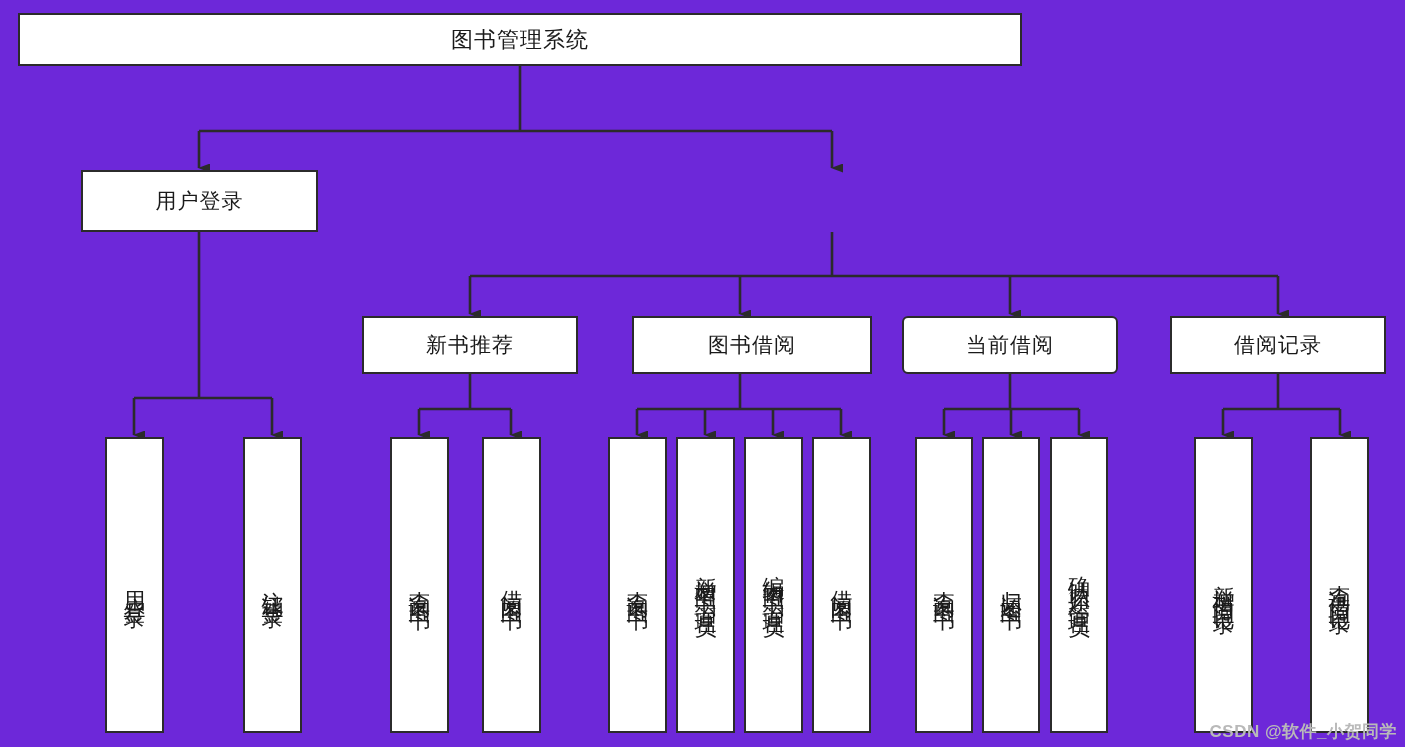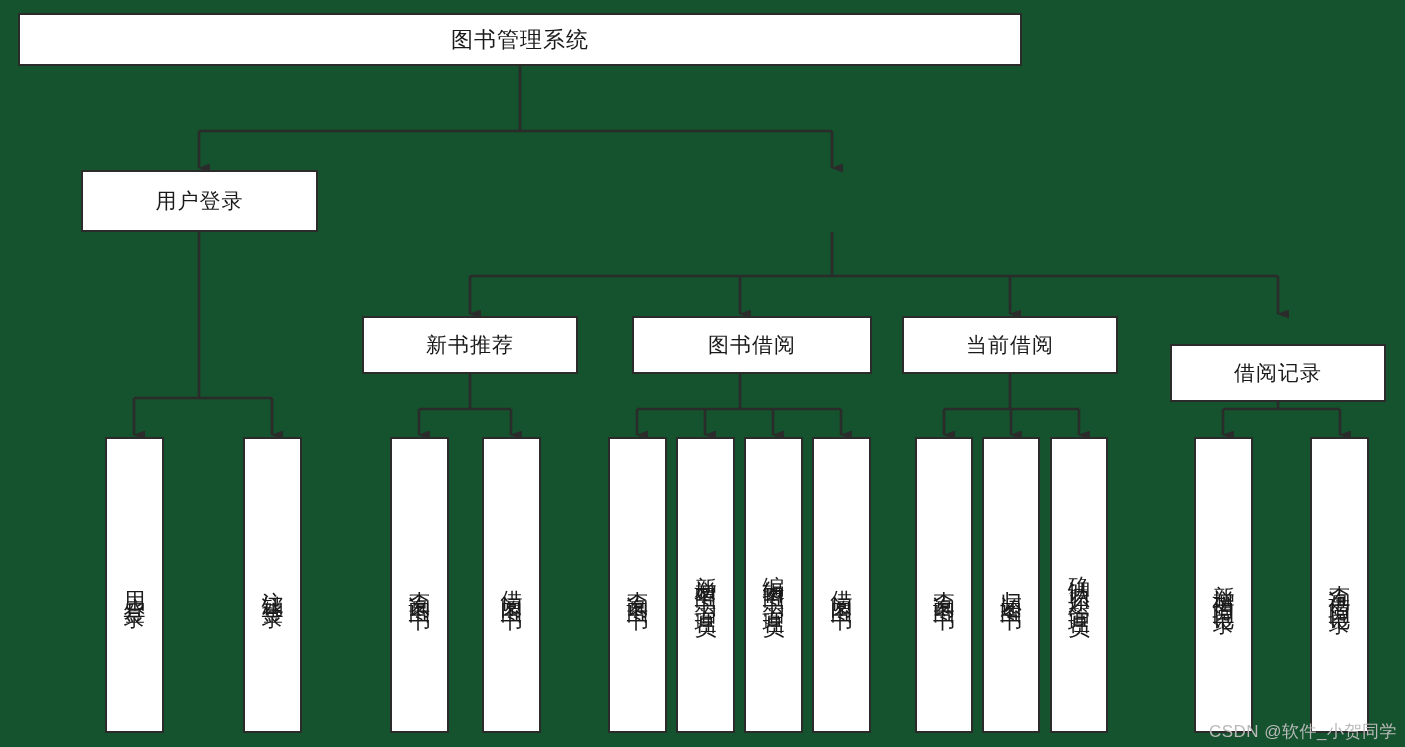--- a/index.html
+++ b/index.html
@@ -2,21 +2,21 @@
 <html><head>
 <meta charset="utf-8">
 <title>图书管理系统</title>
 <style>
   html,body{margin:0;padding:0;background:#ffffff;}
   body{
     width:1405px;height:747px;
     font-family:"Liberation Sans","DejaVu Sans",sans-serif;
     overflow:hidden;position:relative;
   }
-  #diagram-root{position:relative;width:1405px;height:747px;background:#14532d;}
+  #diagram-root{position:relative;width:1405px;height:747px;background:#6d28d9;}
   svg#wires{position:absolute;left:0;top:0;width:1405px;height:747px;}
 
   .node{
     position:absolute;
     box-sizing:border-box;
     background:#ffffff;
     border:2px solid #2b2b2b;
     display:flex;
     align-items:center;
     justify-content:center;
@@ -46,20 +46,21 @@
   }
   #watermark{
     position:absolute;
     right:8px;
     bottom:4px;
     font-size:17px;
     color:#b9b9b9;
     white-space:nowrap;
     user-select:none;
     letter-spacing:0.5px;
+    font-weight:bold;
   }
 </style>
 </head>
 <body>
 
 <div id="diagram-root">
 
   <svg id="wires" viewBox="0 0 1405 747" xmlns="http://www.w3.org/2000/svg">
     <defs>
       <marker id="arw" markerWidth="9" markerHeight="12" refX="4.5" refY="11" orient="auto" markerUnits="userSpaceOnUse">
@@ -119,24 +120,24 @@
   <div class="node lvl2" id="n-l2-0" style="left: 81px; top: 170px; width: 237px; height: 62px;">
     <span class="label">用户登录</span>
   </div>
 
   <div class="node lvl3" id="n-l3-0" style="left: 362px; top: 316px; width: 216px; height: 58px;">
     <span class="label">新书推荐</span>
   </div>
   <div class="node lvl3" id="n-l3-1" style="left: 632px; top: 316px; width: 240px; height: 58px;">
     <span class="label">图书借阅</span>
   </div>
-  <div class="node lvl3" id="n-l3-2" style="left: 902px; top: 316px; width: 216px; height: 58px;">
+  <div class="node lvl3" id="n-l3-2" style="left: 902px; top: 316px; width: 216px; height: 58px; border-radius: 6px;">
     <span class="label">当前借阅</span>
   </div>
-  <div class="node lvl3" id="n-l3-3" style="left: 1170px; top: 316px; width: 216px; height: 58px; margin-top: 28px;">
+  <div class="node lvl3" id="n-l3-3" style="left: 1170px; top: 316px; width: 216px; height: 58px;">
     <span class="label">借阅记录</span>
   </div>
 
   <div class="node leaf" id="n-lf-0" style="left: 105px; top: 437px; width: 59px; height: 296px;">
     <span class="label" style="font-size: 22px; letter-spacing: 6px;">用户登录</span>
   </div>
   <div class="node leaf" id="n-lf-1" style="left: 243px; top: 437px; width: 59px; height: 296px;">
     <span class="label" style="font-size: 22px; letter-spacing: 6px;">注销登录</span>
   </div>
   <div class="node leaf" id="n-lf-2" style="left: 390px; top: 437px; width: 59px; height: 296px;">

